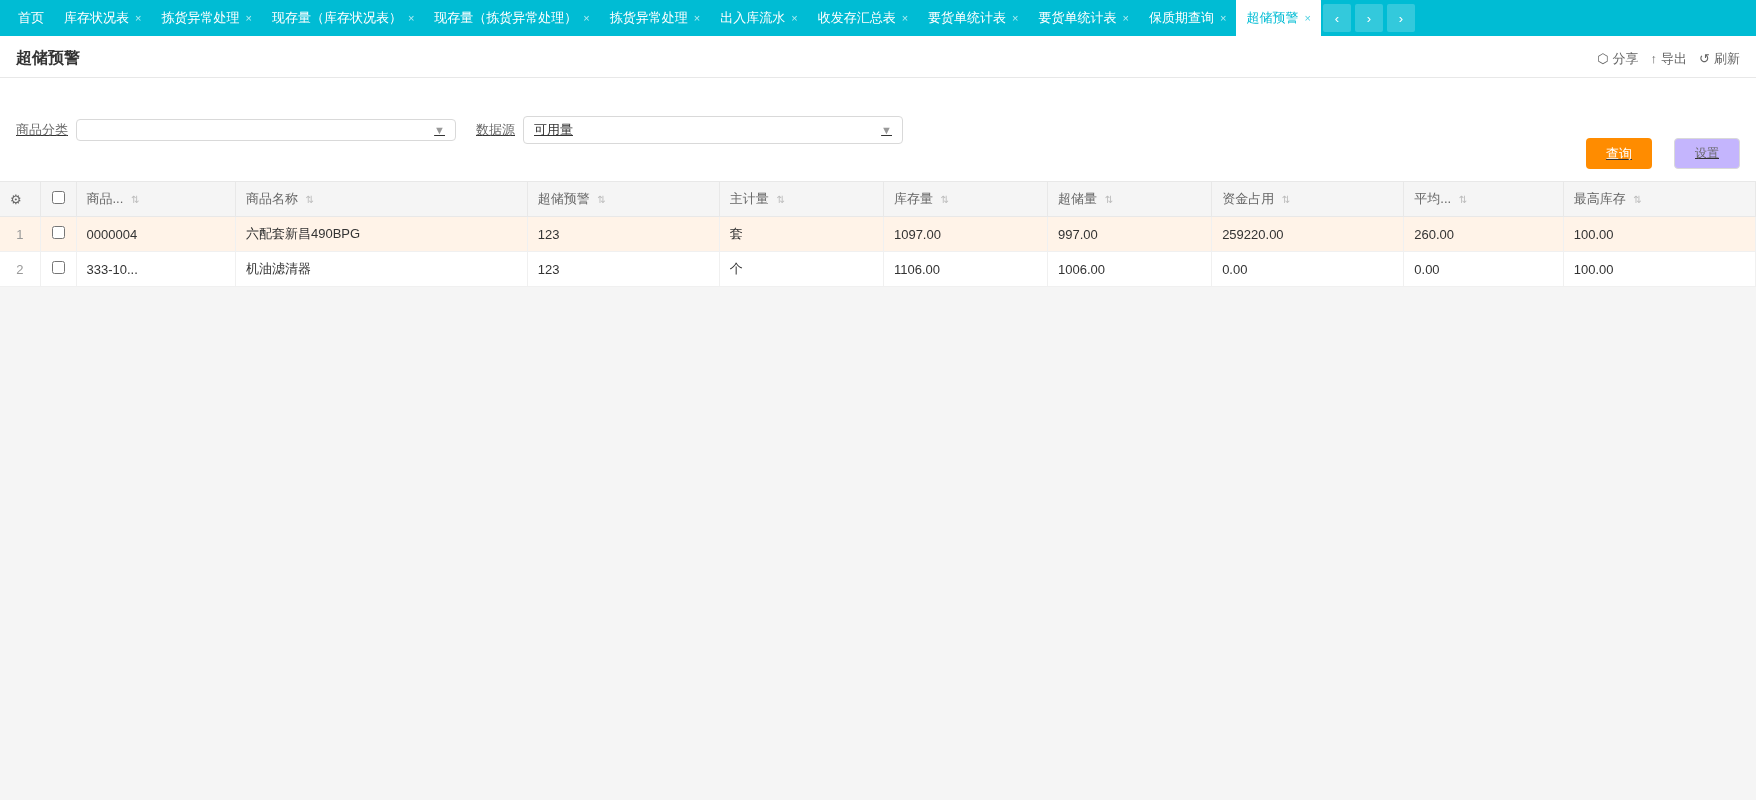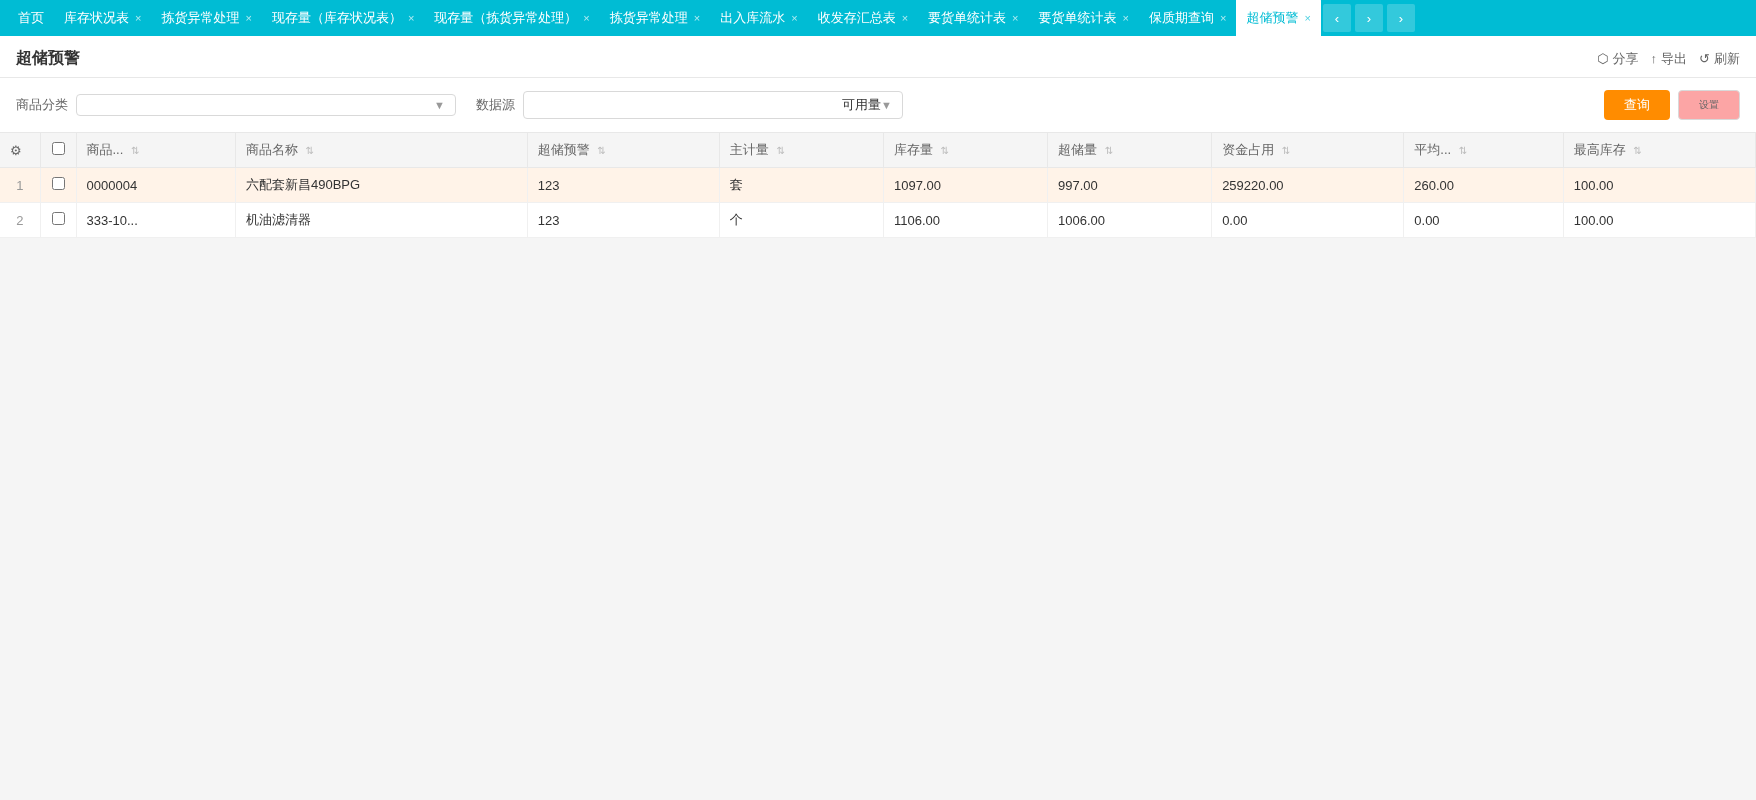--- a/index.html
+++ b/index.html
@@ -71,20 +71,21 @@
     }
 
     
     .filter-bar {
       display: flex;
       align-items: center;
       padding: 12px 16px;
       background: #fff;
       border-bottom: 1px solid #e8e8e8;
       gap: 20px;
+      text-decoration: underline;
     }
     .filter-group {
       display: flex;
       align-items: center;
       gap: 8px;
     }
     .filter-label {
       color: #666;
       white-space: nowrap;
     }
@@ -96,39 +97,40 @@
       padding: 4px 10px;
       background: #fff;
       cursor: pointer;
       min-width: 380px;
       justify-content: space-between;
     }
     .filter-select .chevron { color: #999; font-size: 11px; }
     .filter-btn-group {
       margin-left: auto;
       display: flex;
-      gap: 8px;
+      gap: 22px;
+      margin-top: 48px;
     }
     .btn-query {
       background: #ff8c00;
       color: #fff;
       border: none;
       border-radius: 4px;
       padding: 6px 20px;
       cursor: pointer;
       font-size: 13px;
     }
     .btn-settings {
-      background: #fca5a5;
+      background: #c4b5fd;
       color: #666;
       border: 1px solid #d9d9d9;
       border-radius: 4px;
       padding: 6px 20px;
       cursor: pointer;
-      font-size: 10px;
+      font-size: 12px;
     }
 
     
     .table-container {
       background: #fff;
       margin: 0;
     }
     table {
       width: 100%;
       border-collapse: collapse;
@@ -240,21 +242,21 @@
 <div class="filter-bar">
   <div class="filter-group">
     <span class="filter-label">商品分类</span>
     <div class="filter-select">
       <span></span>
       <span class="chevron">▼</span>
     </div>
   </div>
   <div class="filter-group">
     <span class="filter-label">数据源</span>
-    <div class="filter-select" style="min-width:380px;justify-content:flex-end;">
+    <div class="filter-select" style="min-width:380px;">
       <span>可用量</span>
       <span class="chevron">▼</span>
     </div>
   </div>
   <div class="filter-btn-group">
     <button class="btn-query">查询</button>
     <button class="btn-settings">设置</button>
   </div>
 </div>
 

